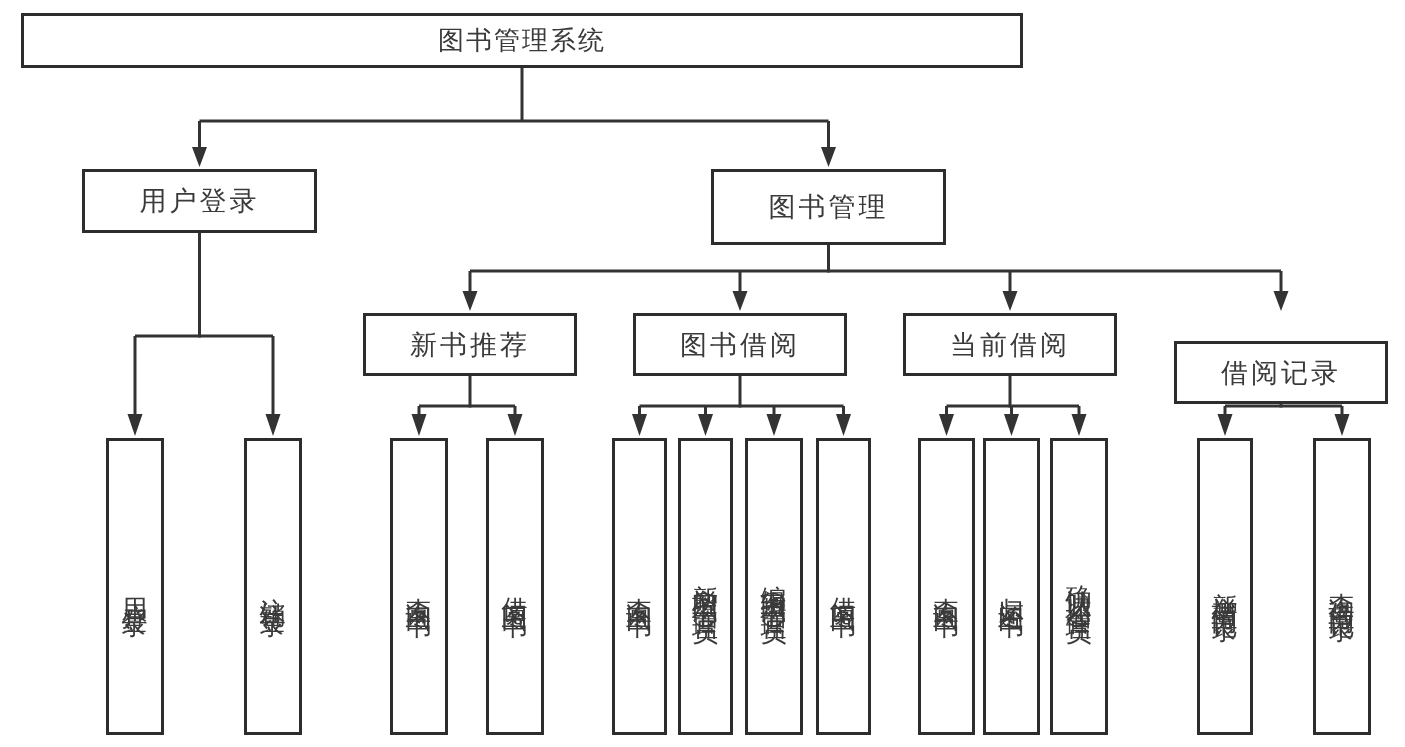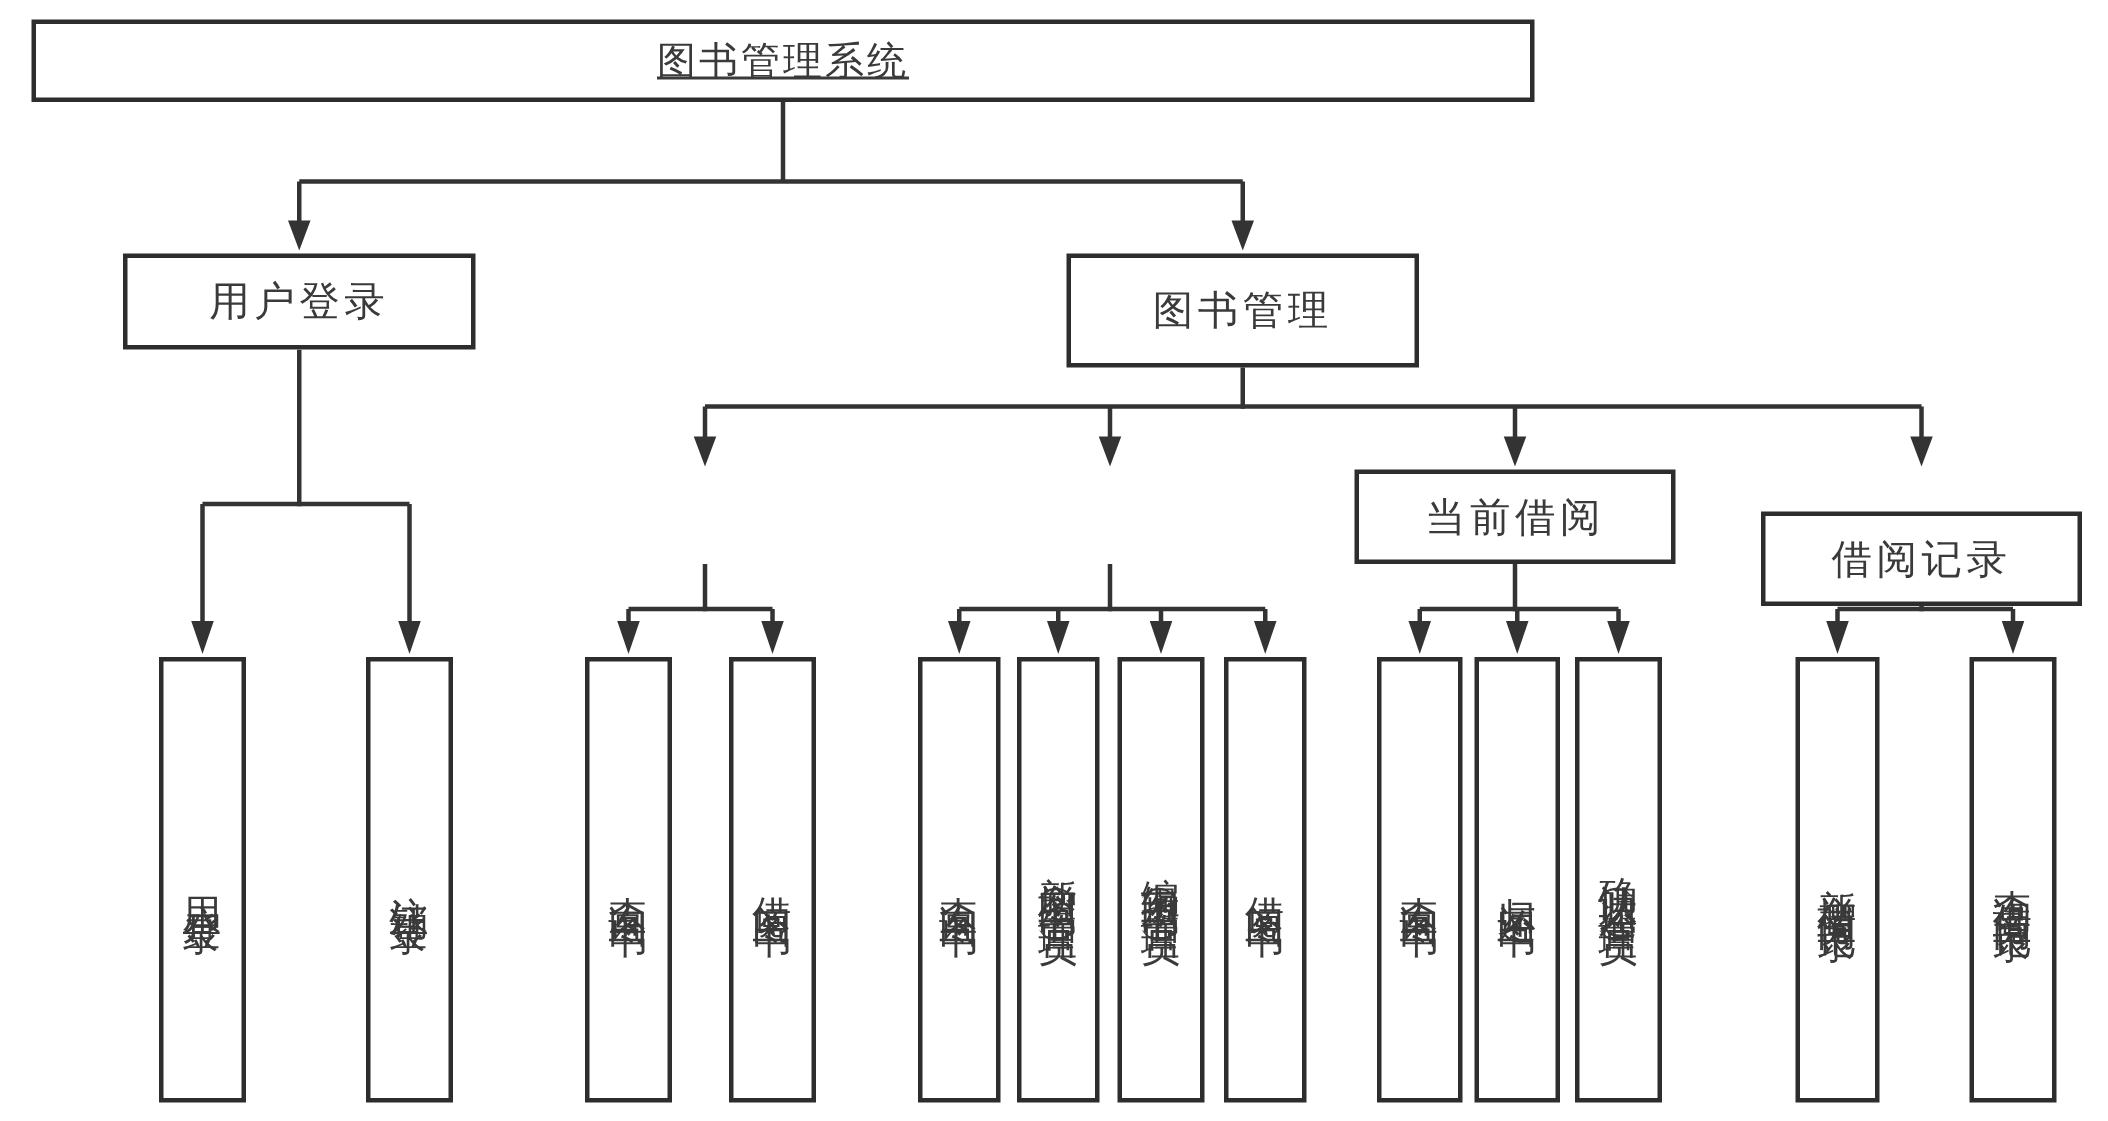--- a/index.html
+++ b/index.html
@@ -99,25 +99,27 @@
     <g>
       <path d="M1281 376 V407.5"></path>
       <path d="M1225 406 H1342"></path>
       <path d="M1225 406 V417"></path>
       <path d="M1342 406 V417"></path>
       <polygon points="1217.5,414 1232.5,414 1225,436" fill="#333333" stroke="none"></polygon>
       <polygon points="1334.5,414 1349.5,414 1342,436" fill="#333333" stroke="none"></polygon>
     </g>
   </svg>
 
-  <div class="node root-node" style="left:21px;top:13px;width:1002px;height:55px;text-decoration:underline;">图书管理系统</div>
+  <div class="node root-node" style="left:21px;top:13px;width:1002px;height:55px;">图书管理系统</div>
 
   <div class="node h-node" style="left:82px;top:169px;width:235px;height:64px;">用户登录</div>
   <div class="node h-node" style="left:711px;top:169px;width:235px;height:76px;">图书管理</div>
 
+  <div class="node h-node" style="left:363px;top:313px;width:214px;height:63px;">新书推荐</div>
+  <div class="node h-node" style="left:633px;top:313px;width:214px;height:63px;">图书借阅</div>
   <div class="node h-node" style="left:903px;top:313px;width:214px;height:63px;">当前借阅</div>
   <div class="node h-node" style="left:1174px;top:313px;width:214px;height:63px;margin-top:28px;">借阅记录</div>
 
   <div class="node leaf" style="left:106px;top:438px;width:58px;height:297px;">用户登录</div>
   <div class="node leaf" style="left:244px;top:438px;width:58px;height:297px;">注销登录</div>
 
   <div class="node leaf" style="left:390px;top:438px;width:58px;height:297px;">查询图书</div>
   <div class="node leaf" style="left:486px;top:438px;width:58px;height:297px;">借阅图书</div>
 
   <div class="node leaf" style="left:612px;top:438px;width:55px;height:297px;">查询图书</div>

